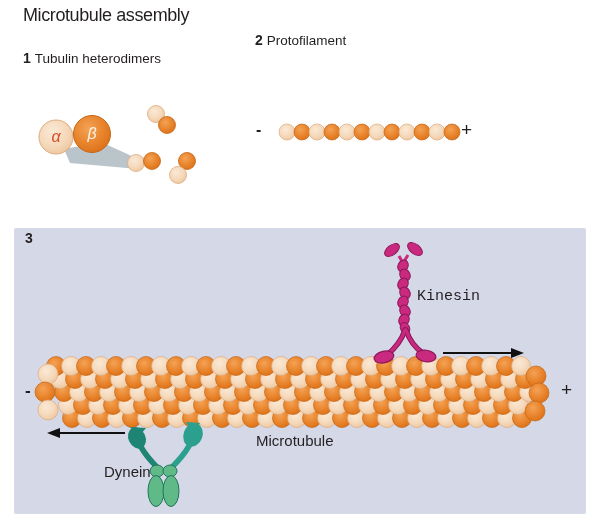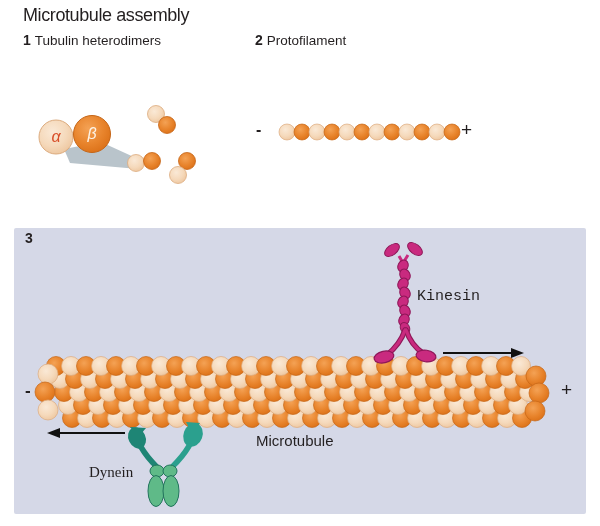--- a/index.html
+++ b/index.html
@@ -6,29 +6,29 @@
   body{
     width:600px;height:526px;position:relative;background:#ffffff;
     font-family:"Liberation Sans","DejaVu Sans",sans-serif;color:#231f20;
     overflow:hidden;
   }
   svg.art{position:absolute;left:0;top:0;}
   .t{position:absolute;white-space:nowrap;line-height:1.1;}
   .title{left:23px;top:6px;font-size:18px;font-weight:normal;letter-spacing:-0.4px;}
   .step{top:33px;font-size:13.5px;}
   .step .num{font-weight:bold;font-size:14px;margin-right:4px;}
-  .step1{left:23px;}
+  .step1{left:23px;margin-top:18px;}
   .step2{left:255px;}
   .panel-num{left:25px;top:231px;font-size:14px;font-weight:bold;}
   .alpha{left:43px;top:128px;width:26px;text-align:center;font-size:16px;font-style:italic;color:#d84f2a;}
   .beta{left:79px;top:125px;width:26px;text-align:center;font-size:16px;font-style:italic;color:#fdf3e6;}
   .pf-minus{left:256px;top:121px;font-size:16px;font-weight:bold;}
   .pf-plus{left:461px;top:120px;font-size:19px;}
   .kinesin-lbl{left:417px;top:289px;font-size:15px;font-family:Liberation Mono, monospace;}
-  .dynein-lbl{left:89px;top:464px;font-size:15px;font-family:Liberation Serif, serif;}
+  .dynein-lbl{left:104px;top:464px;font-size:15px;}
   .mt-lbl{left:256px;top:433px;font-size:15px;text-align:right;}
   .mt-minus{left:25px;top:382px;font-size:17px;font-weight:bold;}
   .mt-plus{left:561px;top:380px;font-size:19px;}
 </style>
 </head>
 <body>
 
 <svg class="art" width="600" height="526" viewBox="0 0 600 526">
   <defs>
     <radialGradient id="gradOrange" cx="40%" cy="35%" r="75%">

